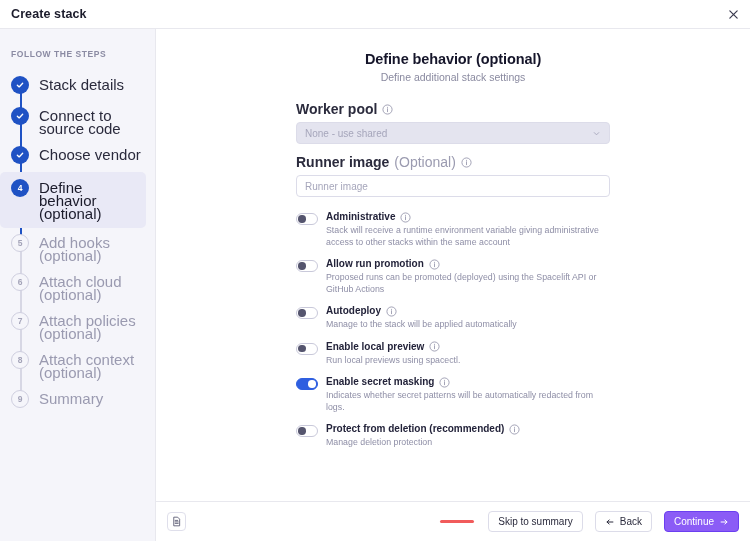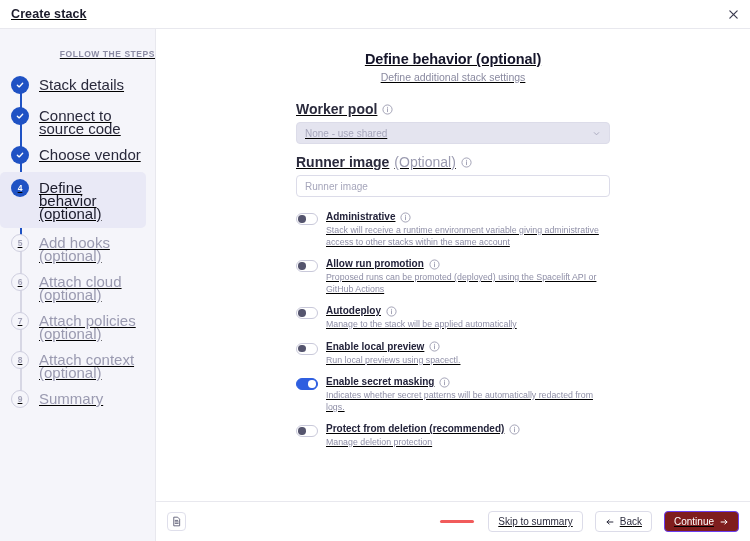--- a/index.html
+++ b/index.html
@@ -10,21 +10,20 @@
     background: #ffffff;
     font-family: "Liberation Sans", sans-serif;
     -webkit-font-smoothing: antialiased;
   }
   .app {
     position: relative;
     width: 750px; height: 541px;
     background: #ffffff;
     display: flex;
     flex-direction: column;
-    text-decoration: underline;
   }
 
   
   .titlebar {
     position: relative;
     height: 29px;
     flex: 0 0 29px;
     border-bottom: 1px solid #e8e8ee;
     display: flex;
     align-items: center;
@@ -64,21 +63,20 @@
     position: relative;
     padding-top: 20px;
   }
   .sidebar-heading {
     font-size: 8.5px;
     font-weight: bold;
     letter-spacing: .55px;
     color: #8b8ba3;
     margin: 0 0 12px 11px;
     text-transform: uppercase;
-    text-align: right;
   }
   .steps {
     position: relative;
     margin: 0; padding: 0;
     list-style: none;
   }
   .steps-rail {
     position: absolute;
     left: 20px;
     top: 10px;
@@ -325,21 +323,21 @@
     font-family: "Liberation Sans", sans-serif;
     white-space: nowrap;
   }
   .btn-secondary {
     background: #ffffff;
     border: 1px solid #dcdce9;
     color: #2b2b3d;
     margin-right: 12px;
   }
   .btn-primary {
-    background: #7f1d1d;
+    background: #8b5cf6;
     border: 1px solid #6b3ff0;
     color: #ffffff;
   }
   .btn svg { display: block; }
 </style>
 </head>
 <body>
 
 <div class="app">
 

